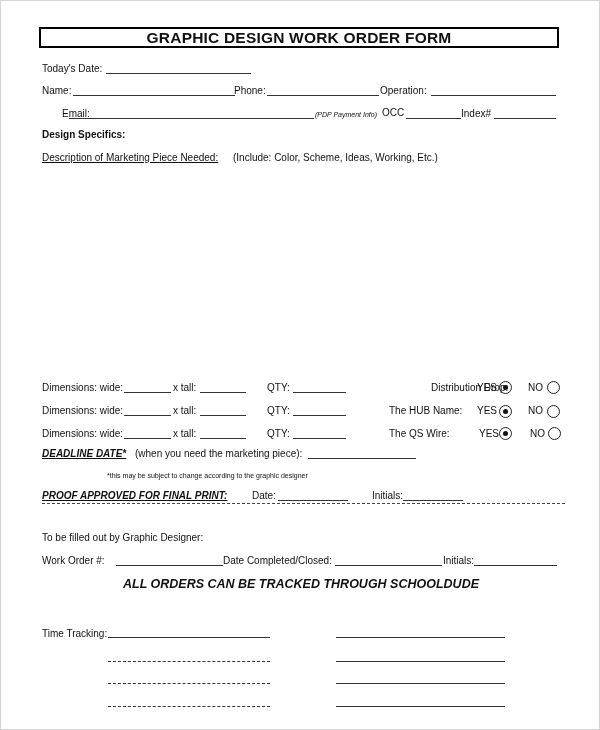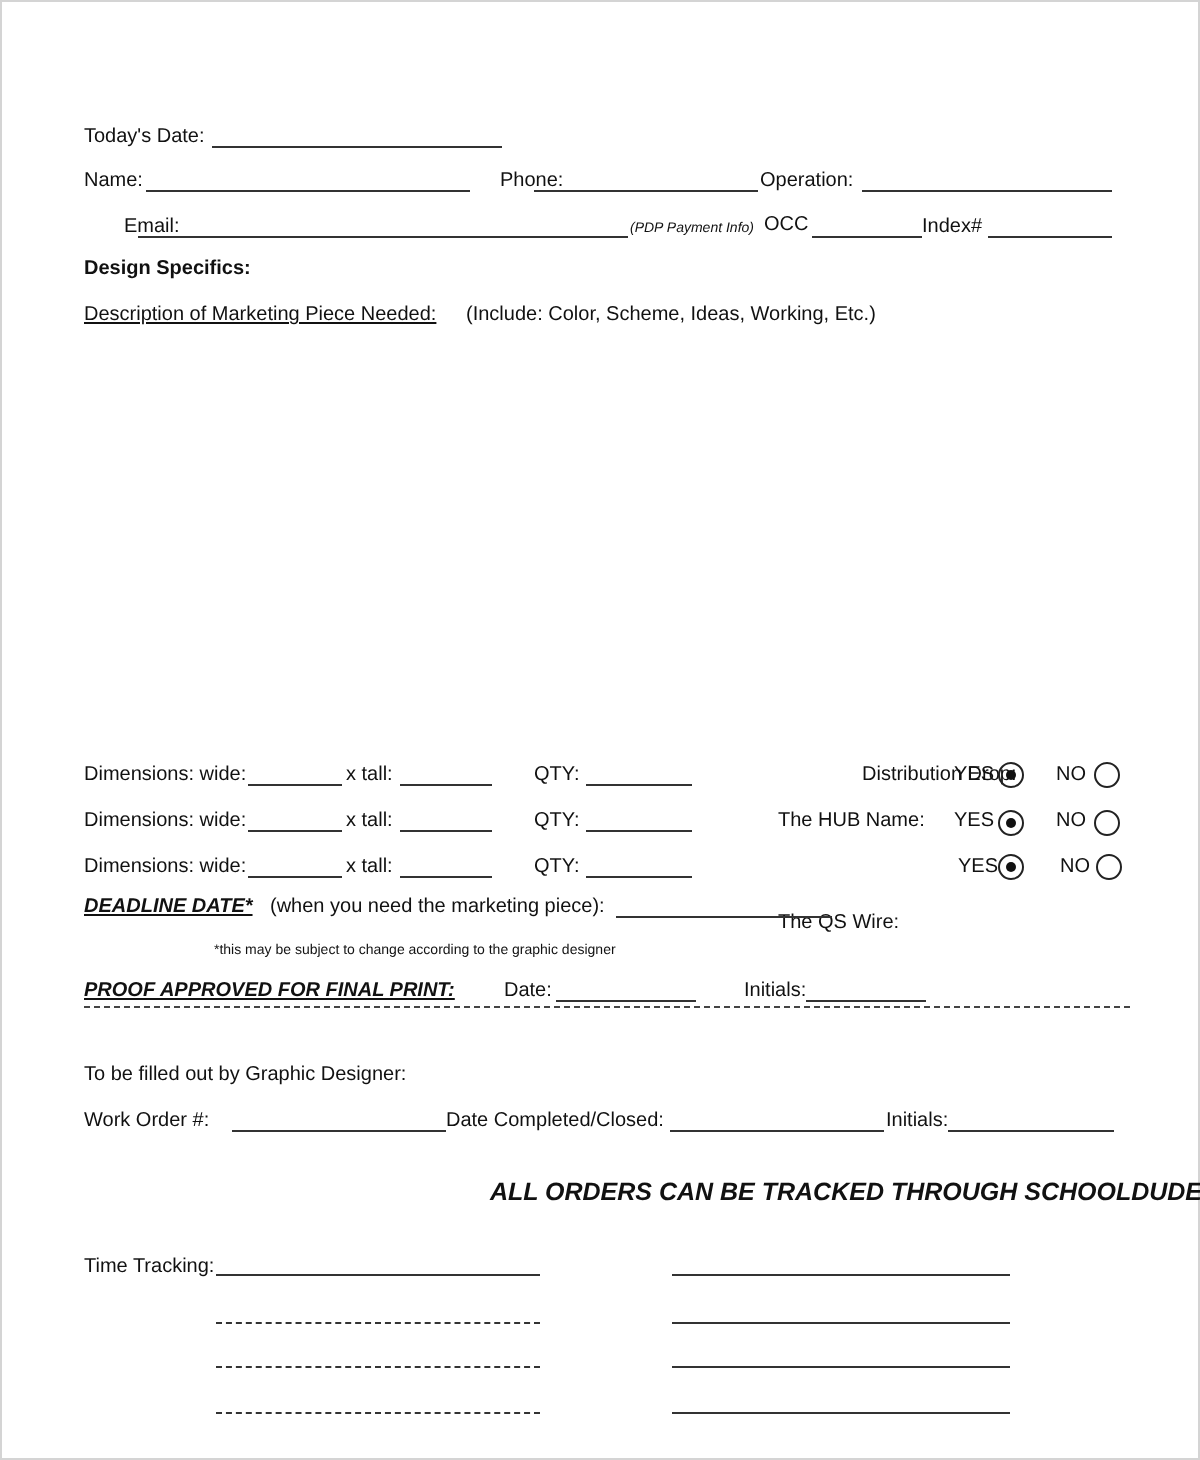--- a/index.html
+++ b/index.html
@@ -45,36 +45,37 @@
       border: 1px solid #222; border-radius: 50%;
       box-sizing: border-box;
     }
     .radio.on::after {
       content: ""; position: absolute;
       left: 3px; top: 3px; width: 5px; height: 5px;
       border-radius: 50%; background: #111;
     }
     .track-banner {
       position: absolute; left: 0; width: 600px; top: 576px;
-      text-align: right;
-      font-weight: bold; font-style: italic; font-size: 12.5px; margin-top: 12px;
+      text-align: center;
+      font-weight: bold; font-style: italic; font-size: 12.5px;
     }
   </style>
 </head>
 <body>
 
 <div class="page">
 
+  <div class="title-box">GRAPHIC DESIGN WORK ORDER FORM</div>
 
   <span class="abs t" style="left:41px; top:62px;">Today's Date:</span>
   <div class="line" style="left:105px; top:72px; width:145px;"></div>
 
   <span class="abs t" style="left:41px; top:84px;">Name:</span>
   <div class="line" style="left:72px; top:94px; width:162px;"></div>
-  <span class="abs t" style="left:249px; top:84px;">Phone:</span>
+  <span class="abs t" style="left:233px; top:84px;">Phone:</span>
   <div class="line" style="left:266px; top:94px; width:112px;"></div>
   <span class="abs t" style="left:379px; top:84px;text-align:center;">Operation:</span>
   <div class="line" style="left:430px; top:94px; width:125px;"></div>
 
   <span class="abs t" style="left:41px; top:107px;margin-left:20px;">Email:</span>
   <div class="line" style="left:68px; top:117px; width:245px;"></div>
   <span class="abs small-ital" style="left:314px; top:110px;">(PDP Payment Info)</span>
   <span class="abs t" style="left:381px; top:106px;">OCC</span>
   <div class="line" style="left:405px; top:117px; width:55px;"></div>
   <span class="abs t" style="left:460px; top:107px;">Index#</span>
@@ -108,21 +109,21 @@
   <div class="radio on" style="left:498px; top:404px;"></div>
   <span class="abs t" style="left:527px; top:404px;">NO</span>
   <div class="radio" style="left:546px; top:404px;"></div>
 
   <span class="abs t" style="left:41px; top:427px;">Dimensions: wide:</span>
   <div class="line" style="left:123px; top:437px; width:47px;"></div>
   <span class="abs t" style="left:172px; top:427px;">x tall:</span>
   <div class="line" style="left:199px; top:437px; width:46px;"></div>
   <span class="abs t" style="left:266px; top:427px;">QTY:</span>
   <div class="line" style="left:292px; top:437px; width:53px;"></div>
-  <span class="abs t" style="left:388px; top:427px;margin-top:28px;">The QS Wire:</span>
+  <span class="abs t" style="left:388px; top:427px;">The QS Wire:</span>
   <span class="abs t" style="left:478px; top:427px;">YES</span>
   <div class="radio on" style="left:498px; top:426px;"></div>
   <span class="abs t" style="left:529px; top:427px;">NO</span>
   <div class="radio" style="left:547px; top:426px;"></div>
 
   <span class="abs t bold ital under" style="left:41px; top:447px;">DEADLINE DATE*</span>
   <span class="abs t" style="left:134px; top:447px;">(when you need the marketing piece):</span>
   <div class="line" style="left:307px; top:457px; width:108px;"></div>
   <span class="abs tiny" style="left:106px; top:471px;">*this may be subject to change according to the graphic designer</span>
 

